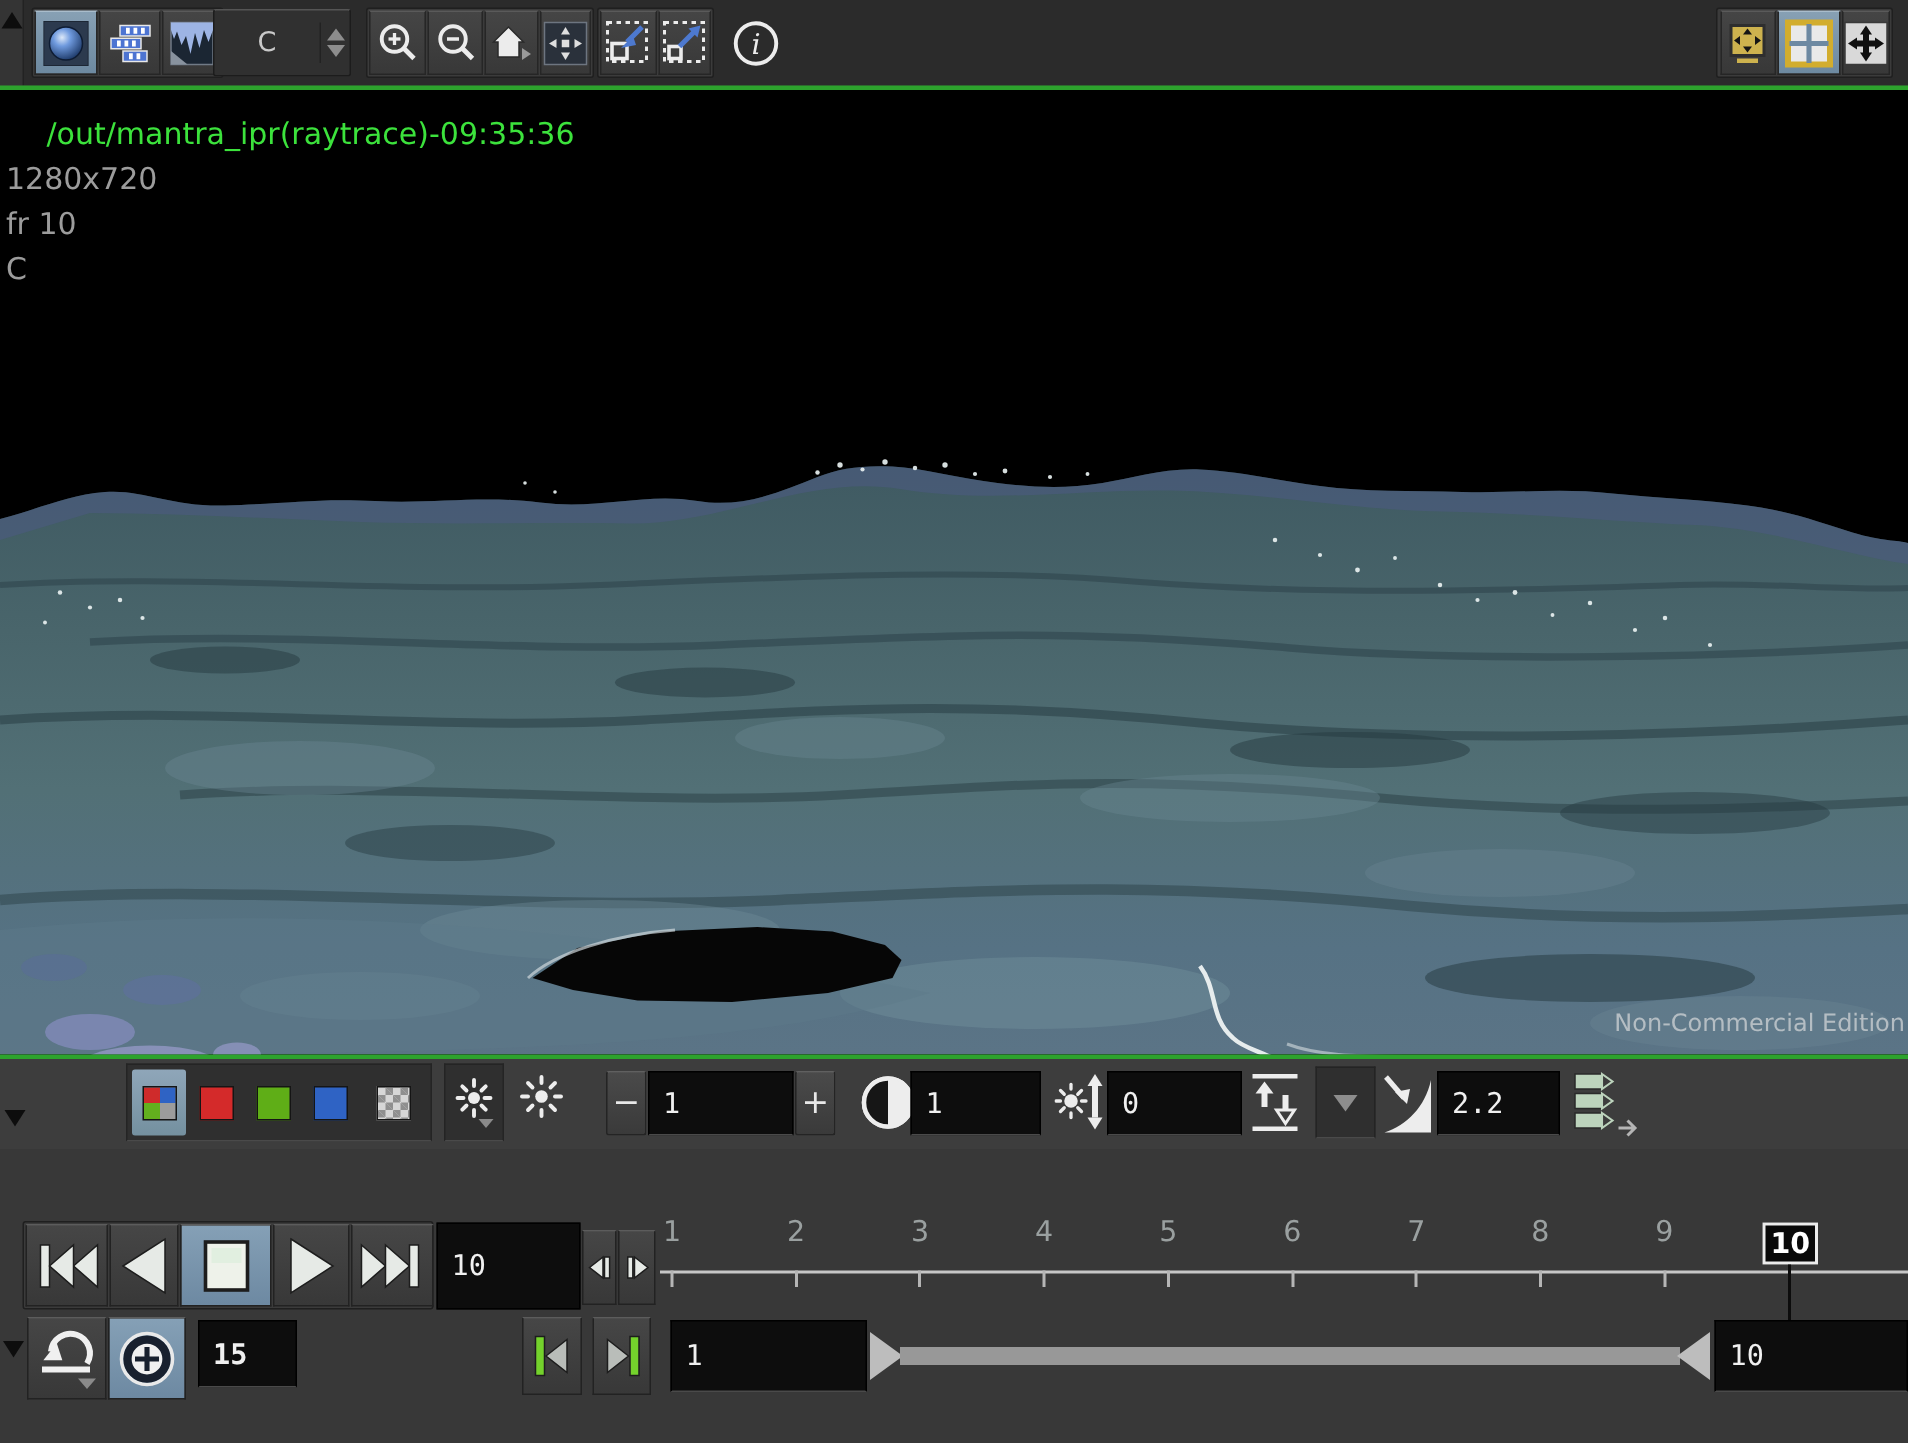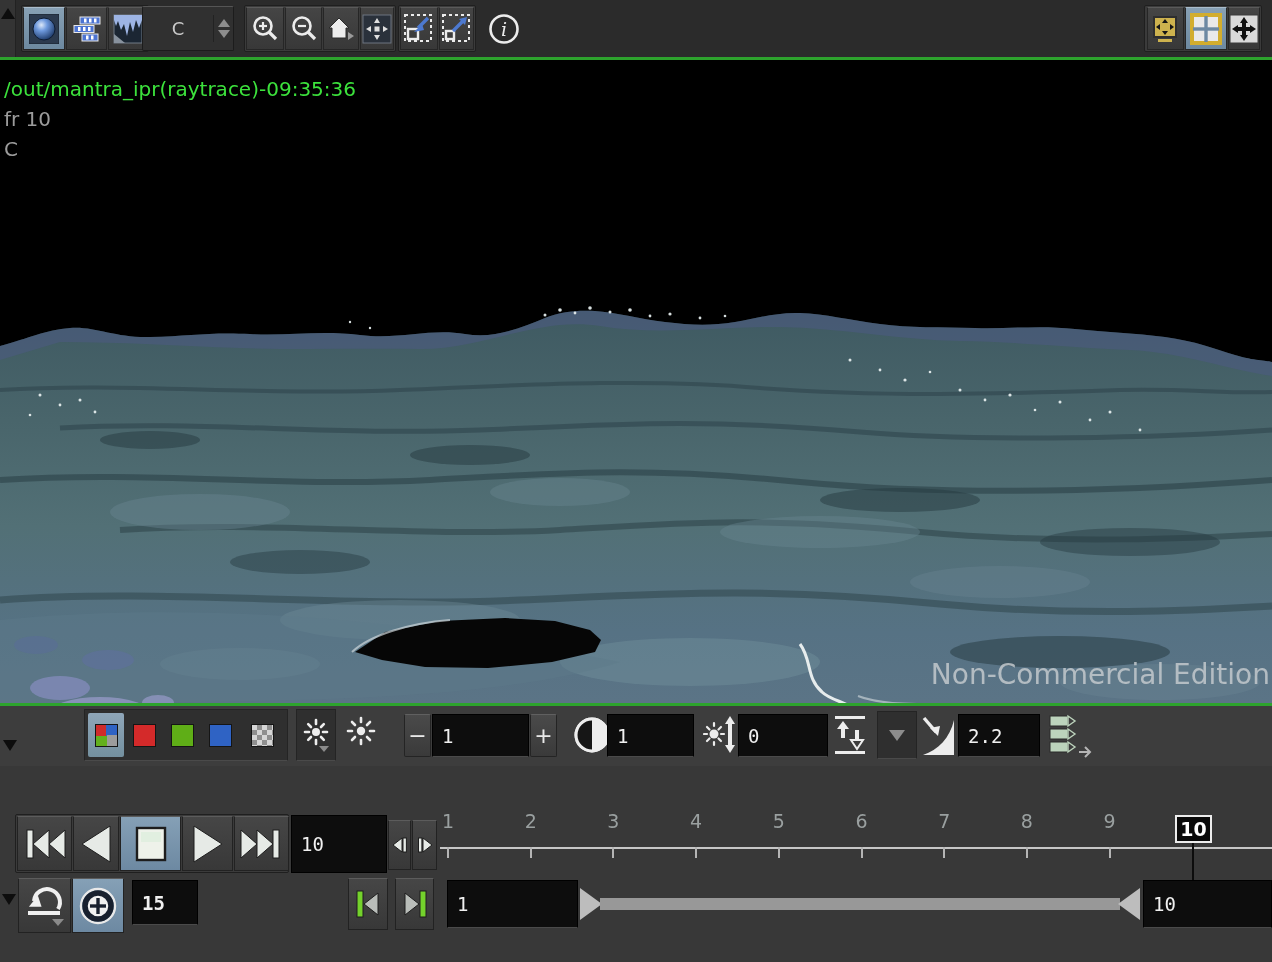--- a/index.html
+++ b/index.html
@@ -20,23 +20,23 @@
   .cselect{background:#303030;border:1px solid #1c1c1c;border-top-color:#555;display:flex;align-items:center;border-radius:2px;}
   .cselect .lbl{flex:1;text-align:center;color:#c9c9c9;font-size:18px;}
   .spin{width:20px;display:flex;flex-direction:column;align-items:center;gap:3px;border-left:1px solid #222;padding:4px 0;}
   .spin .t-u{border-left:6px solid transparent;border-right:6px solid transparent;border-bottom:8px solid #8d8d8d;}
   .spin .t-d{border-left:6px solid transparent;border-right:6px solid transparent;border-top:8px solid #8d8d8d;}
 
   
   .greenline{left:0;width:1272px;height:3px;background:#2da32d;}
   .viewport{left:0;top:60px;width:1272px;height:643px;background:#000;}
   .ov-left{left:4px;top:14px;color:#9c9c9c;font-size:20px;line-height:30px;}
-  .ov-path{color:#3ce23c;}
+  .ov-path{color:#3ce23c;margin-left:27px;}
   .ov-right{right:22px;top:16px;text-align:right;color:#cacaca;font-size:20px;line-height:32px;}
-  .watermark{right:2px;bottom:12px;color:#c3c9cd;opacity:.85;font-size:28px;}
+  .watermark{right:2px;bottom:12px;color:#c3c9cd;opacity:.85;font-size:16px;}
 
   
   .ctlbar{left:0;top:706px;width:1272px;height:60px;background:#3d3d3d;}
   .sunk{background:#2f2f2f;border:1px solid #242424;border-bottom-color:#4a4a4a;}
   .chanbtn{display:flex;align-items:center;justify-content:center;width:36px;height:44px;}
   .chanbtn.sel{background:linear-gradient(#8fa6b9,#74909f);border-radius:2px;}
   .swatch{width:23px;height:23px;border:1px solid #151515;}
   .checker{background-image:linear-gradient(45deg,#8f8f8f 25%,transparent 25%,transparent 75%,#8f8f8f 75%),linear-gradient(45deg,#8f8f8f 25%,#d6d6d6 25%,#d6d6d6 75%,#8f8f8f 75%);background-size:10px 10px;background-position:0 0,5px 5px;background-color:#d6d6d6;}
   .field{background:#0d0d0d;border:1px solid #000;border-bottom-color:#4a4a4a;color:#f0f0f0;font-family:"DejaVu Sans Mono",monospace;font-size:19px;display:flex;align-items:center;padding-left:9px;}
   .sqbtn{background:linear-gradient(#4a4a4a,#3a3a3a);border:1px solid #242424;border-top-color:#606060;color:#e8e8e8;display:flex;align-items:center;justify-content:center;font-size:22px;border-radius:2px;}
@@ -275,20 +275,21 @@
         <circle cx="40" cy="335" r="1.5"></circle>
           <circle cx="60" cy="345" r="1.4"></circle>
           <circle cx="80" cy="340" r="1.5"></circle>
         <circle cx="30" cy="355" r="1.3"></circle>
           <circle cx="95" cy="352" r="1.4"></circle>
       </g>
     </svg>
 
     <div class="abs ov-left">
       <div class="ov-path">/out/mantra_ipr(raytrace)-09:35:36</div>
+      <div>1280x720</div>
       <div>fr 10</div>
       <div>C</div>
     </div>
     <div class="abs watermark">Non-Commercial Edition</div>
   </div>
 
   <div class="abs greenline" style="top:703px;"></div>
 
   <div class="abs ctlbar"></div>
   <div class="abs tri tri-dn" style="left:3px;top:740px;"></div>

